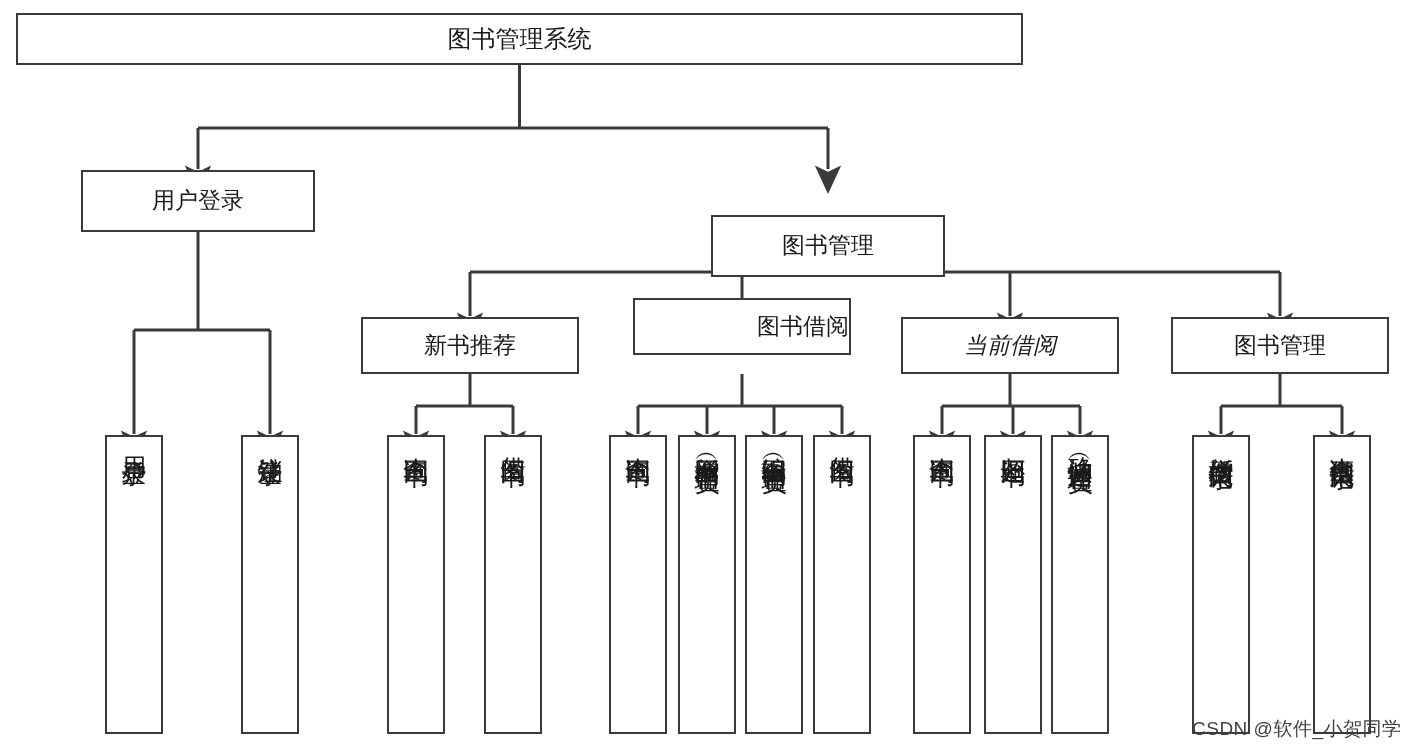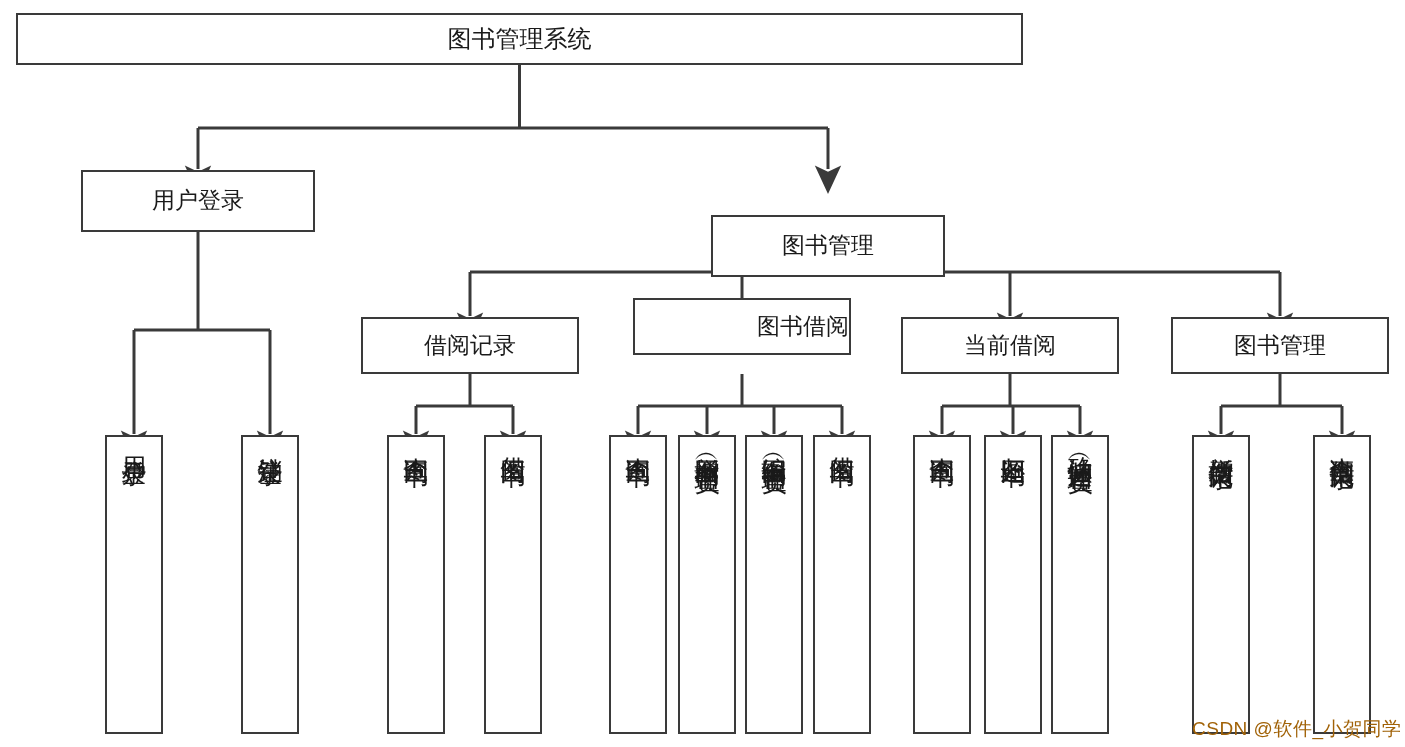--- a/index.html
+++ b/index.html
@@ -58,21 +58,21 @@
     writing-mode: vertical-rl;
     text-orientation: upright;
     font-size: 25px;
     letter-spacing: 2px;
     line-height: 1;
     white-space: nowrap;
   }
   .watermark {
     position: absolute;
     font-size: 19px;
-    color: #a16207;
+    color: #404040;
     white-space: nowrap;
     letter-spacing: 0.5px;
   }
 </style>
 </head>
 <body>
 
 <div id="diagram-root">
 
   <svg id="edges-layer" width="1405" height="747" viewBox="0 0 1405 747">
@@ -122,26 +122,26 @@
       <div class="node horiz root" style="left: 16px; top: 13px; width: 1007px; height: 52px;">
         <span class="node-label">图书管理系统</span>
       </div>
       <div class="node horiz" style="left: 81px; top: 170px; width: 234px; height: 62px;">
         <span class="node-label">用户登录</span>
       </div>
       <div class="node horiz" style="left: 711px; top: 170px; width: 234px; height: 62px; margin-top: 45px;">
         <span class="node-label">图书管理</span>
       </div>
       <div class="node horiz" style="left: 361px; top: 317px; width: 218px; height: 57px;">
-        <span class="node-label">借阅记录</span>
+        <span class="node-label">新书推荐</span>
       </div>
       <div class="node horiz" style="left: 633px; top: 298px; width: 218px; height: 57px; justify-content: flex-end;">
         <span class="node-label">图书借阅</span>
       </div>
-      <div class="node horiz" style="left: 901px; top: 317px; width: 218px; height: 57px;">
+      <div class="node horiz" style="left: 901px; top: 317px; width: 218px; height: 57px; font-style: italic;">
         <span class="node-label">当前借阅</span>
       </div>
       <div class="node horiz" style="left: 1171px; top: 317px; width: 218px; height: 57px;">
         <span class="node-label">图书管理</span>
       </div>
       <div class="node vert" style="left: 105px; top: 435px; width: 58px; height: 299px;">
         <span class="node-label">用户登录</span>
       </div>
       <div class="node vert" style="left: 241px; top: 435px; width: 58px; height: 299px;">
         <span class="node-label">注销登录</span>

